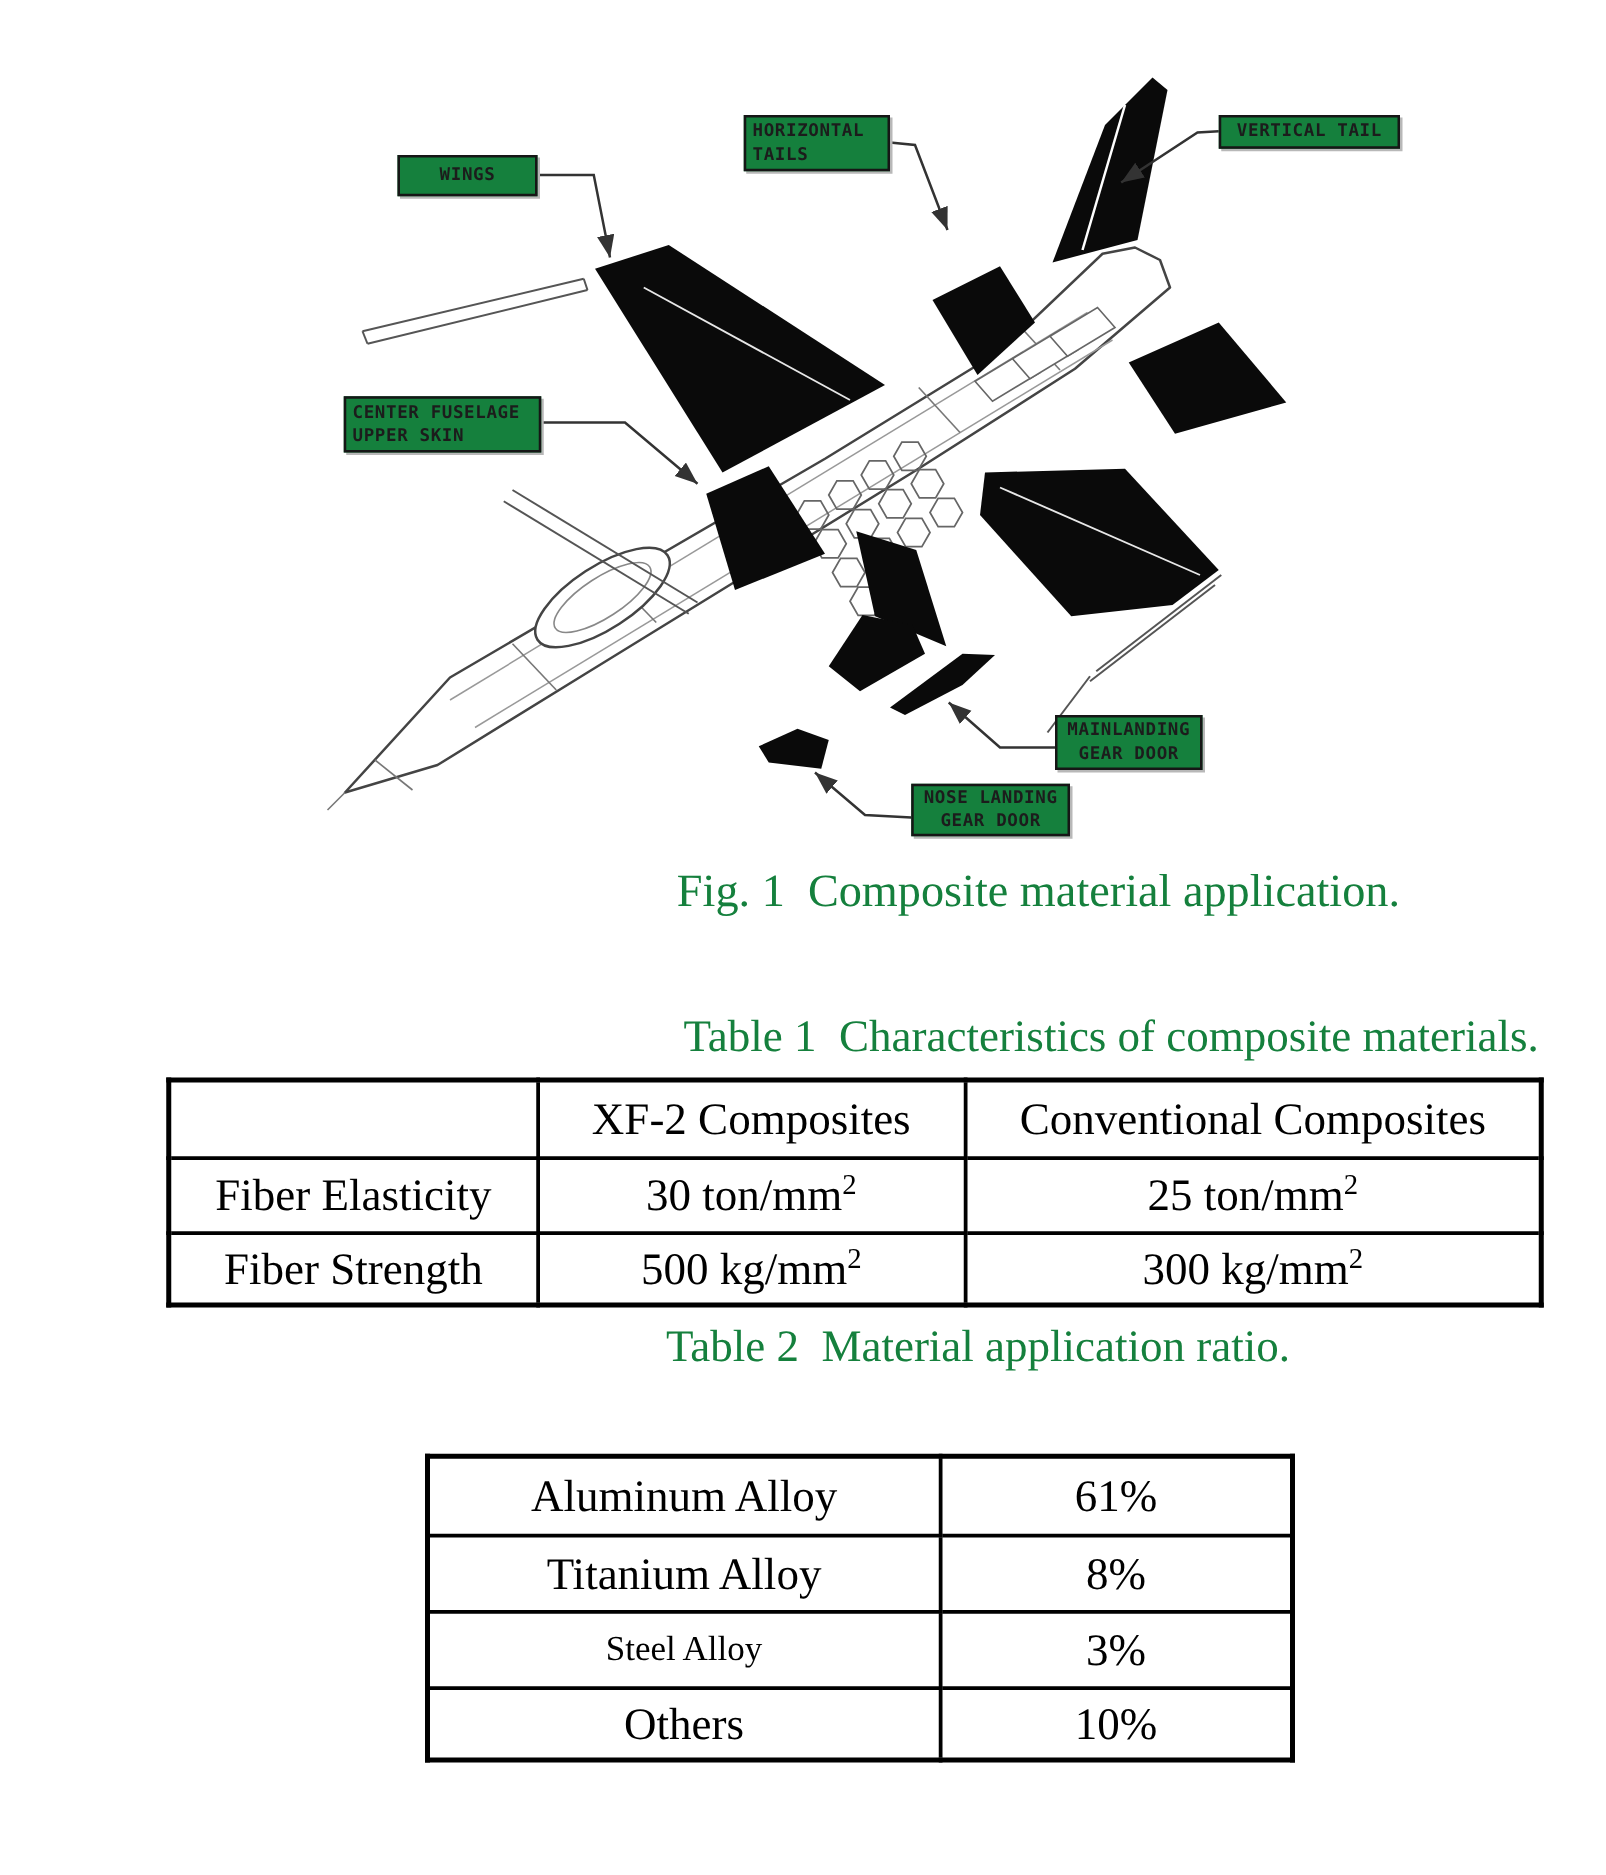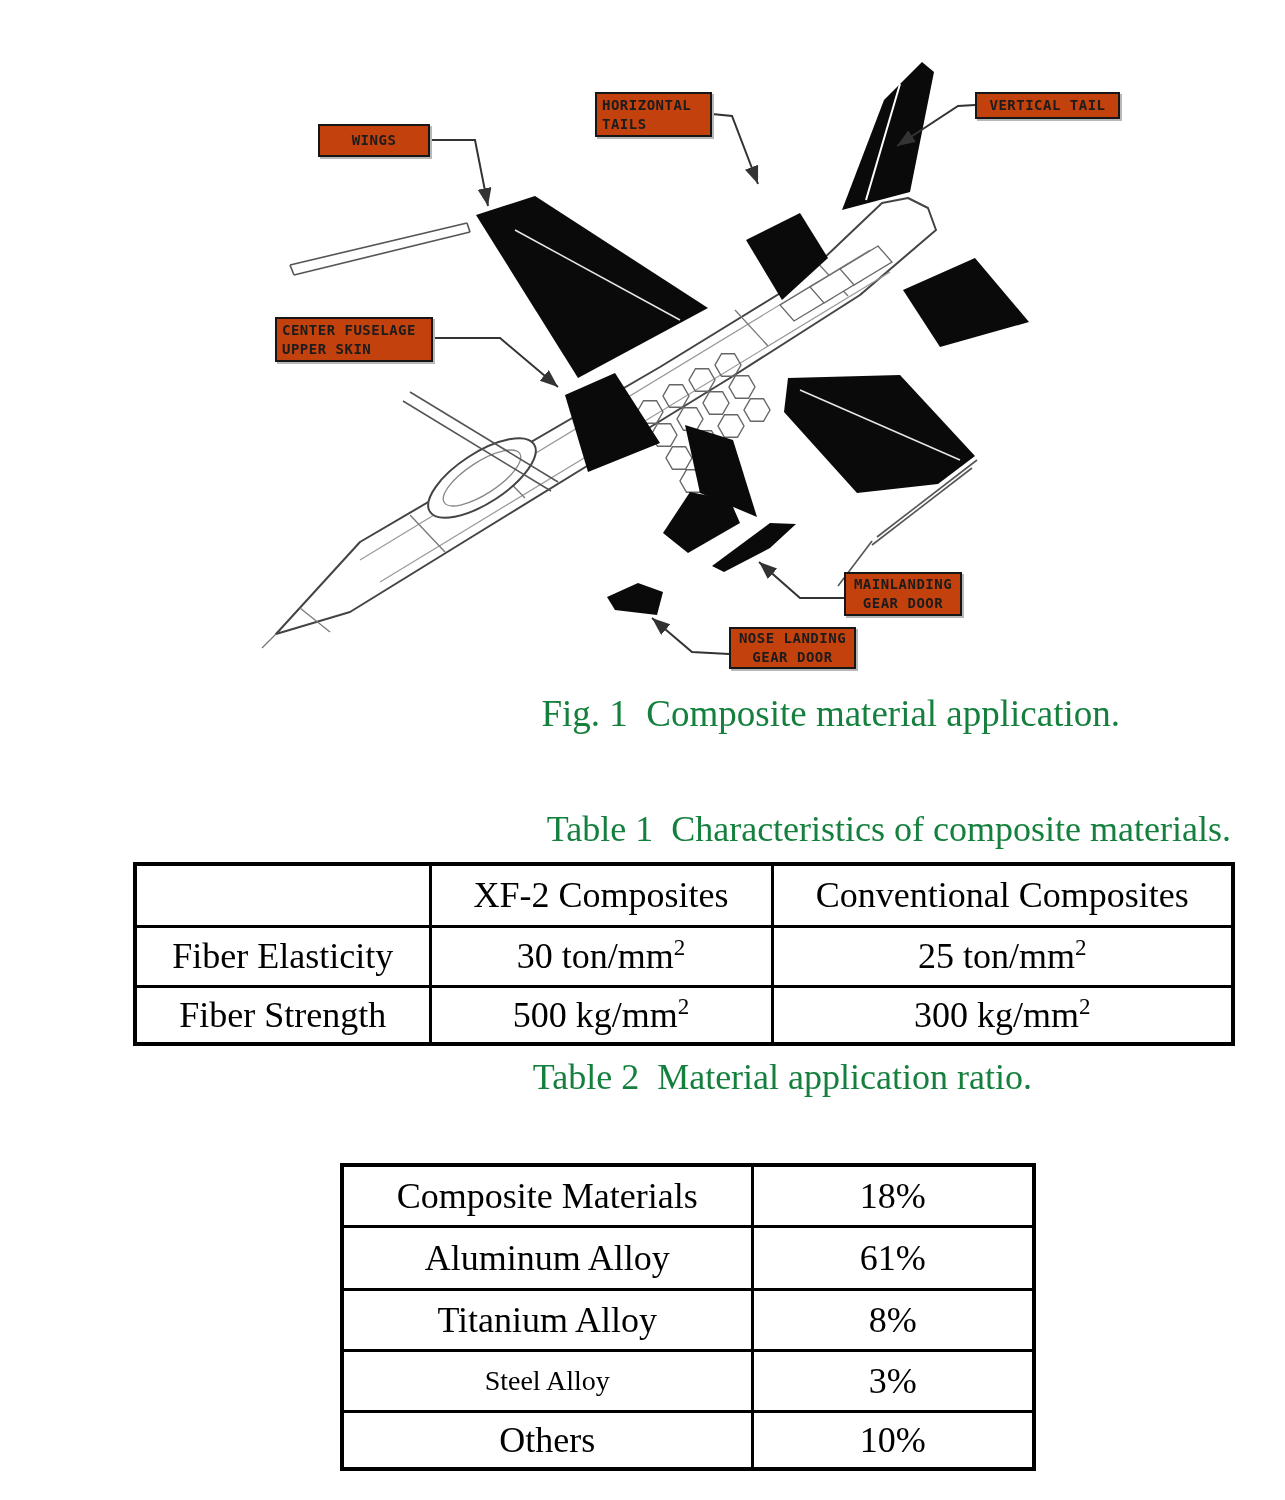--- a/index.html
+++ b/index.html
@@ -6,21 +6,21 @@
   .page {
     position:relative; width:1285px; height:1500px; background:#ffffff;
     font-family:"Liberation Serif", serif; color:#000; overflow:hidden;
   }
 
   
   .figure-area { position:absolute; left:260px; top:60px; width:860px; height:620px; }
   .figure-area svg { position:absolute; left:0; top:0; }
 
   .callout {
-    position:absolute; box-sizing:border-box; background:#c2410c;
+    position:absolute; box-sizing:border-box; background:#15803d;
     border:2px solid #161616; box-shadow:2px 2px 0 #b8b8b8;
     font-family:"DejaVu Sans Mono", monospace; font-weight:bold;
     font-size:14px; line-height:19px; color:#1c1c1c; letter-spacing:0.5px;
     display:flex; flex-direction:column; justify-content:center;
     padding:1px 5px; white-space:nowrap;
   }
   .callout.center { align-items:center; text-align:center; }
 
   
   .caption {
@@ -208,24 +208,20 @@
     </table>
 
   <div class="caption t2-caption">Table 2  Material application ratio.</div>
 
   <table class="paper-table t2">
     <colgroup>
         <col style="width:410px">
         <col style="width:282px">
       </colgroup>
     <tbody>
-        <tr style="height:61px">
-      <td>Composite Materials</td>
-      <td>18%</td>
-    </tr>
     <tr style="height:63px">
       <td>Aluminum Alloy</td>
       <td>61%</td>
     </tr>
     <tr style="height:61px">
       <td>Titanium Alloy</td>
       <td>8%</td>
     </tr>
     <tr style="height:61px">
       <td class="steel">Steel Alloy</td>

